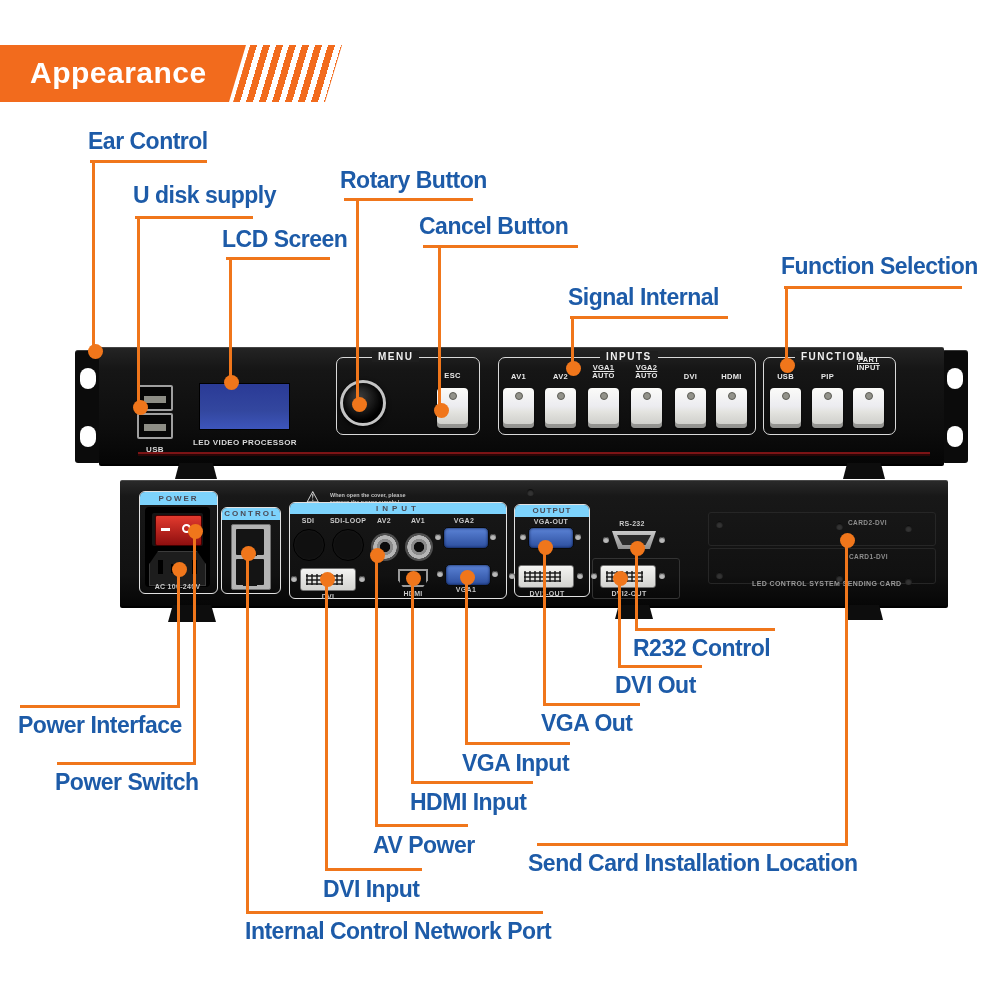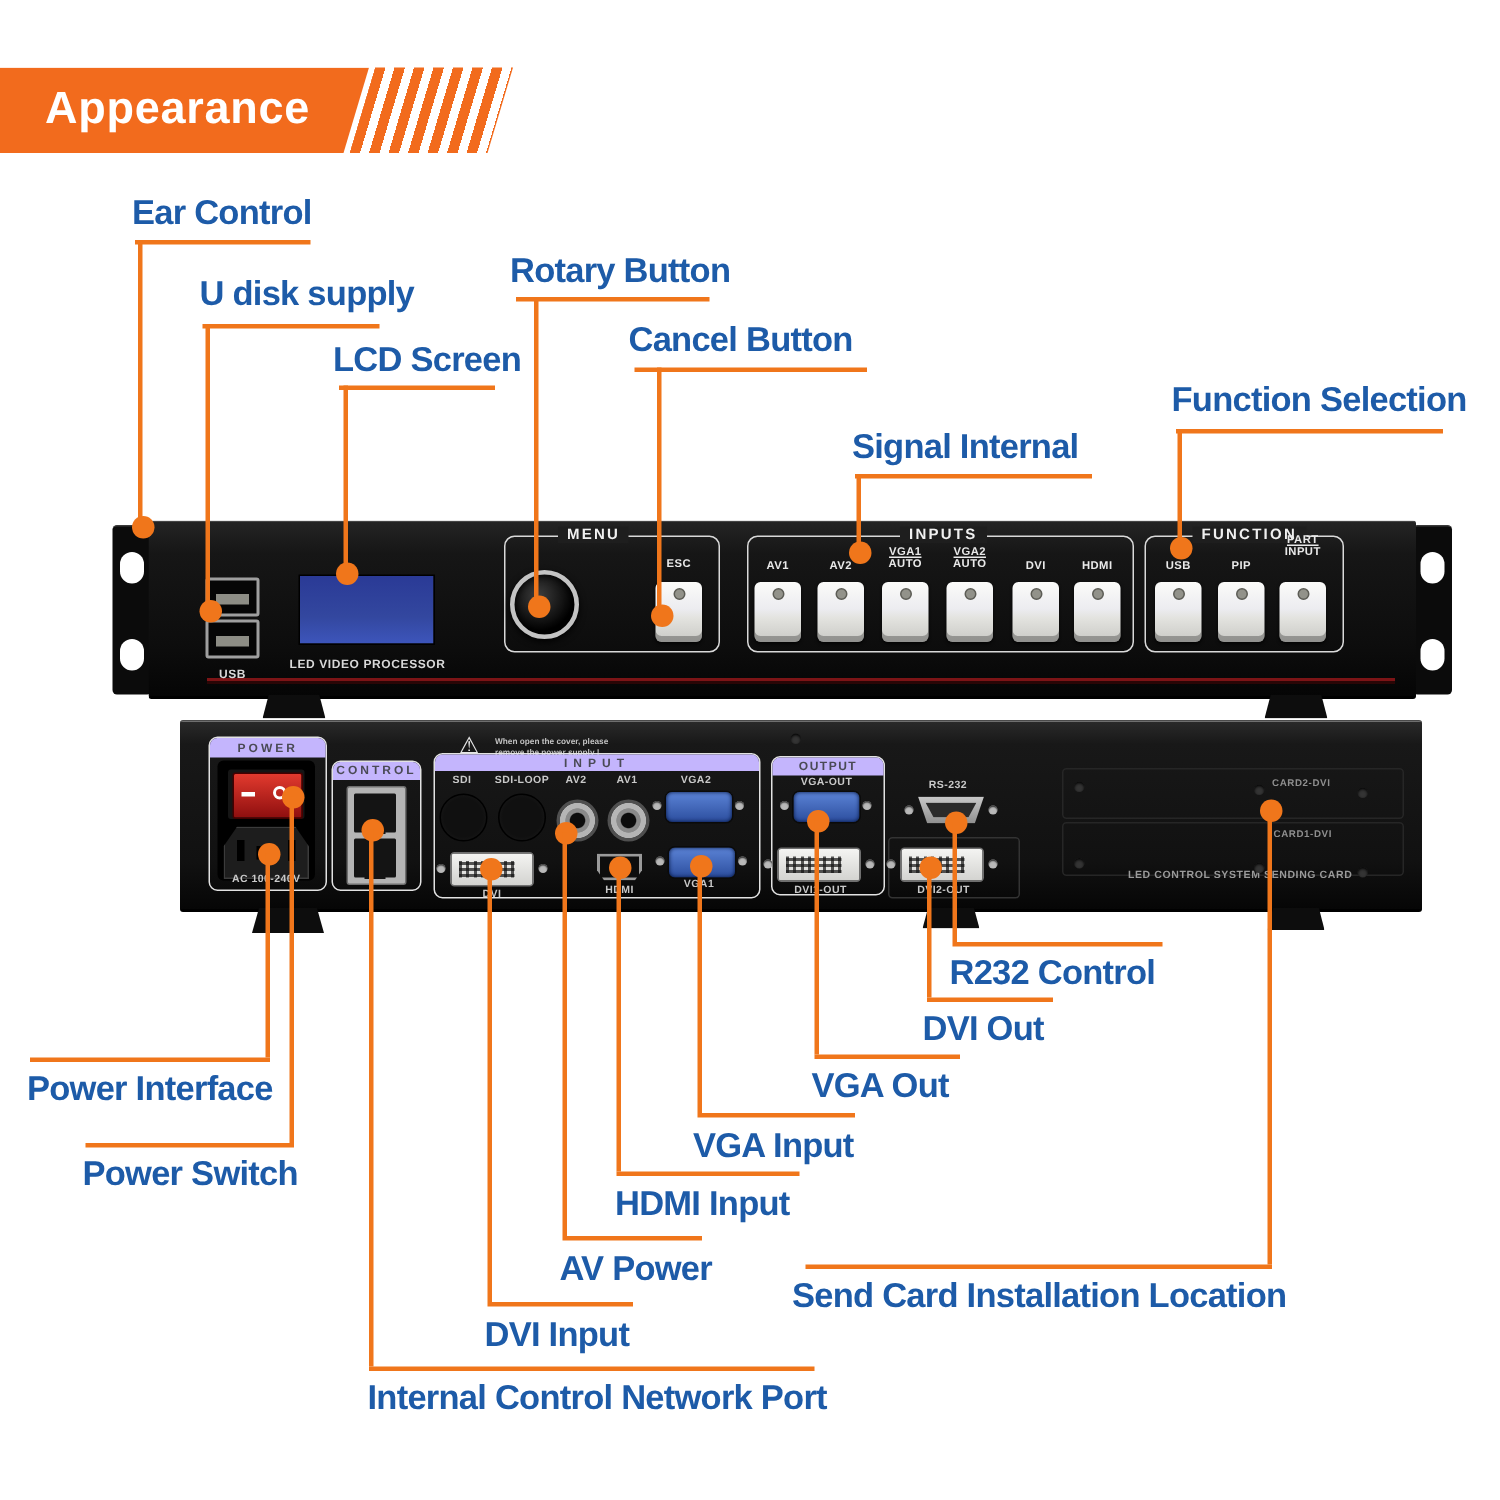--- a/index.html
+++ b/index.html
@@ -49,21 +49,21 @@
     background:linear-gradient(180deg,#fbfbf9 0%,#ececf0 45%,#e3e3df 60%,#c9c9c5 100%);
     box-shadow:inset 0 -4px 0 rgba(0,0,0,.28), 0 1px 2px rgba(0,0,0,.7);}
   .led{position:absolute;left:50%;top:4px;margin-left:-4px;width:8px;height:8px;border-radius:50%;
     background:#92928a;border:1px solid #5c5c55;box-sizing:border-box;}
   .klabel{position:absolute;color:#e9e9e9;font-size:7.5px;font-weight:bold;text-align:center;letter-spacing:0.3px;line-height:8px;}
   .klabel span{display:block;}
   .klabel .u{text-decoration:underline;}
 
   
   .bgroup{position:absolute;border:1px solid #e2e2e2;border-radius:6px;}
-  .bgroup-head{position:absolute;left:0;right:0;top:0;height:12px;background:#c4b5fd;color:#4a4a55;
+  .bgroup-head{position:absolute;left:0;right:0;top:0;height:12px;background:#7dd3fc;color:#4a4a55;
     font-size:8px;font-weight:bold;text-align:center;line-height:12px;letter-spacing:2px;border-radius:5px 5px 0 0;}
   .blabel{position:absolute;color:#c9c9c9;font-size:7px;font-weight:bold;text-align:center;letter-spacing:0.3px;}
   .hole-circle{position:absolute;width:30px;height:30px;border-radius:50%;background:radial-gradient(circle,#101010 60%,#1f1f1f 100%);border:1px solid #000;}
   .bnc{position:absolute;width:28px;height:28px;border-radius:50%;
     background:radial-gradient(circle,#0c0c0c 24%,#8a8a8a 28% 40%,#b5b5b5 42% 58%,#4f4f4f 60% 72%,#222 74%);}
   .vga{position:absolute;width:44px;height:20px;border-radius:5px;background:linear-gradient(180deg,#5b83d6,#2c4e9e);
     border:1px solid #0a0a0a;box-shadow:inset 0 0 3px #00113a;}
   .dvi{position:absolute;width:56px;height:23px;border-radius:3px;background:linear-gradient(180deg,#f4f4f2,#d3d3d0);border:1px solid #6f6f6f;box-sizing:border-box;}
   .dvi-pins{position:absolute;left:5px;right:12px;top:5px;bottom:5px;
     background-image:repeating-linear-gradient(90deg,rgba(20,20,20,.7) 0 2px,rgba(0,0,0,0) 2px 5px),

